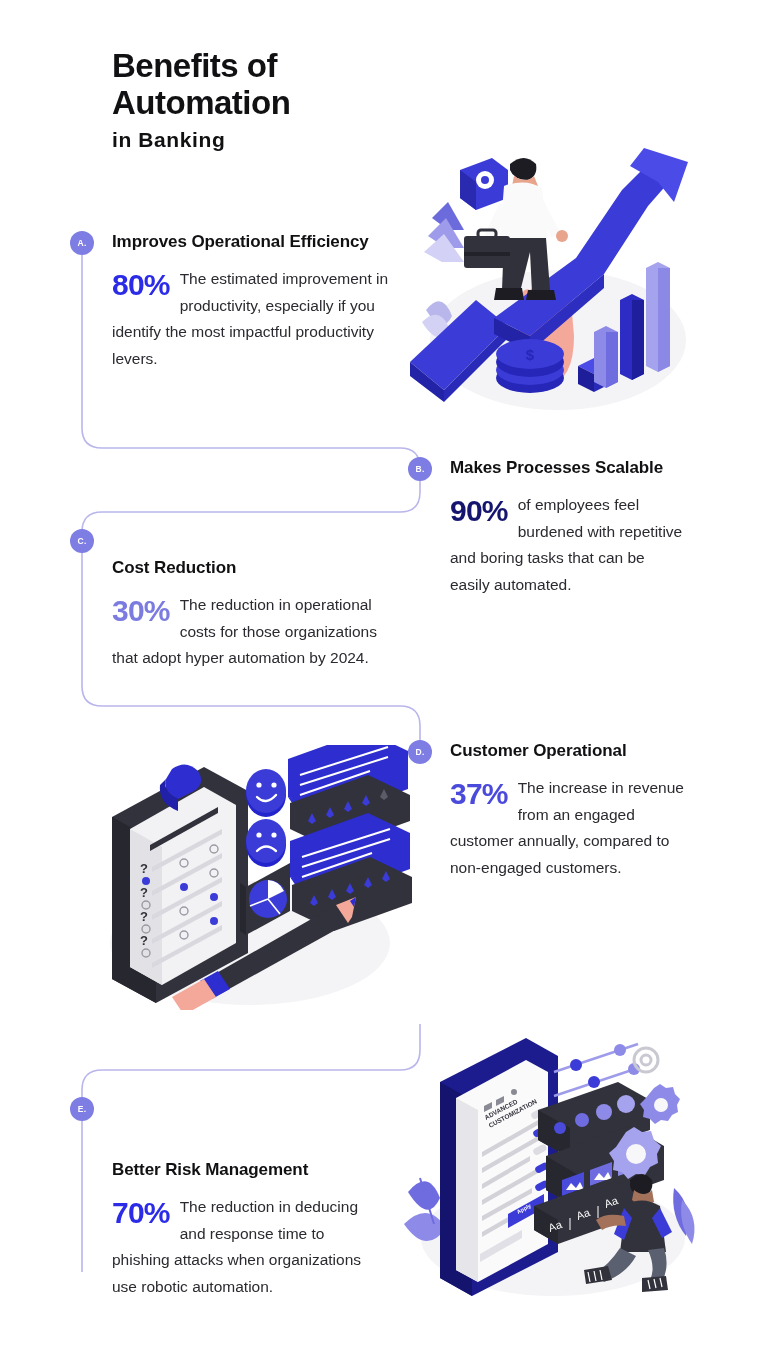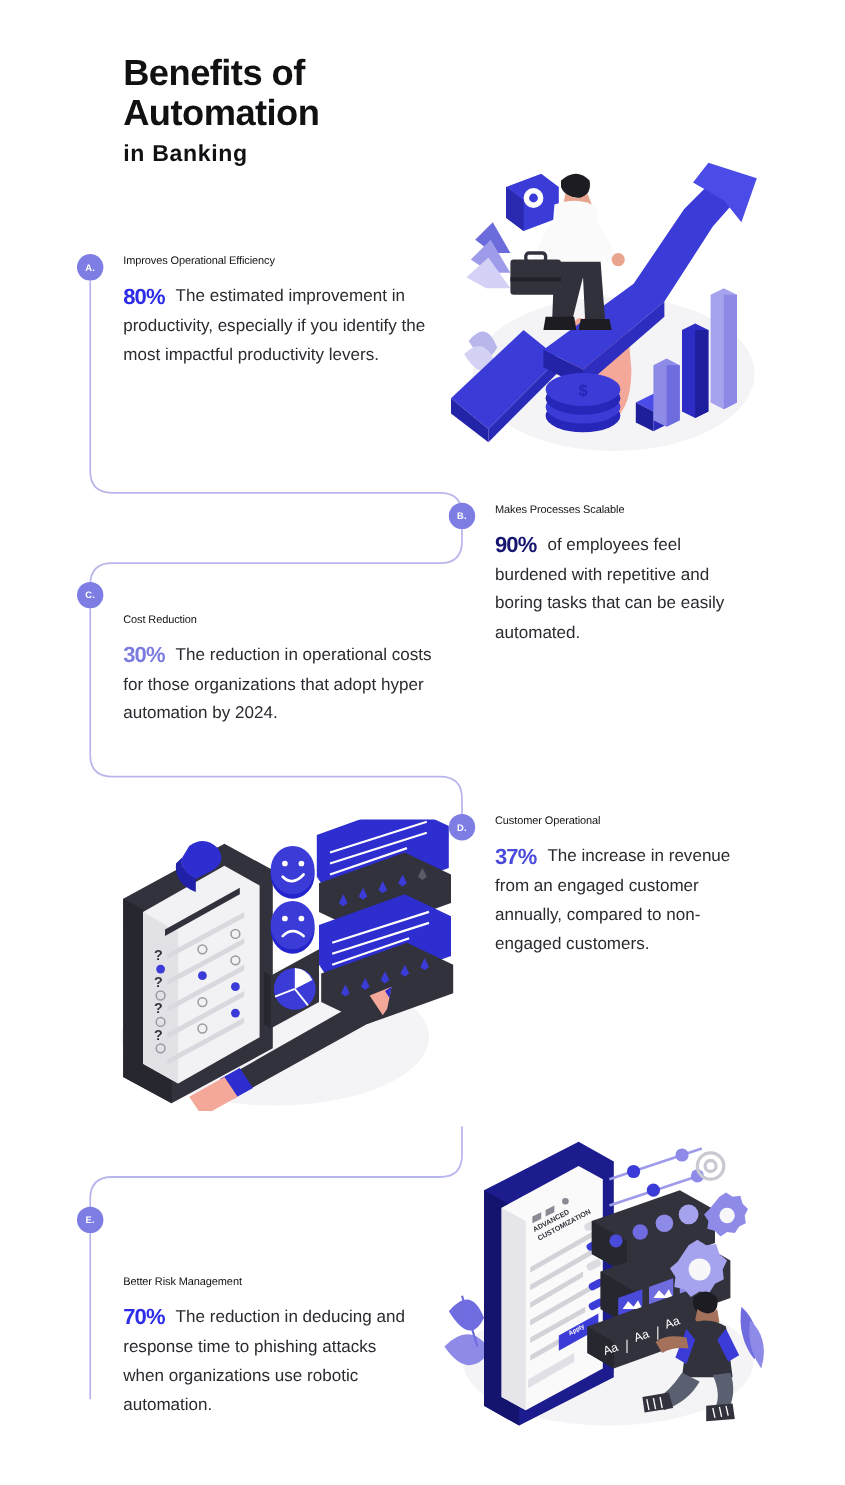--- a/index.html
+++ b/index.html
@@ -18,29 +18,29 @@
   .title-l1 { font-size:33px; font-weight:bold; letter-spacing:-0.5px; line-height:1.12; color:#111114; }
   .title-l2 { font-size:33px; font-weight:bold; letter-spacing:-0.5px; line-height:1.12; color:#111114; }
   .title-l3 { font-size:21px; font-weight:bold; letter-spacing:0.6px; line-height:1.45; color:#111114; margin-top:3px; }
 
   
   .connectors { position:absolute; left:0; top:0; width:768px; height:1350px; pointer-events:none; }
 
   
   .block { position:absolute; }
   .block .heading {
-    font-size:10px; font-weight:normal; color:#111114;
+    font-size:17px; font-weight:bold; color:#111114;
     letter-spacing:-0.1px; white-space:nowrap;
   }
   .block .body {
     font-size:15.5px; line-height:1.72; color:#2a2a30;
     margin-top:14px;
   }
   .block .pct {
-    font-size:20px; font-weight:bold; letter-spacing:-0.8px;
+    font-size:30px; font-weight:bold; letter-spacing:-0.8px;
     float:left; margin-right:10px; line-height:1.12;
     position:relative; top:2px;
   }
 
   
   #block-a { left:112px; top:232px; width:292px; }
   #block-b { left:450px; top:458px; width:238px; }
   #block-c { left:112px; top:558px; width:285px; }
   #block-d { left:450px; top:741px; width:238px; }
   #block-e { left:112px; top:1160px; width:262px; }

